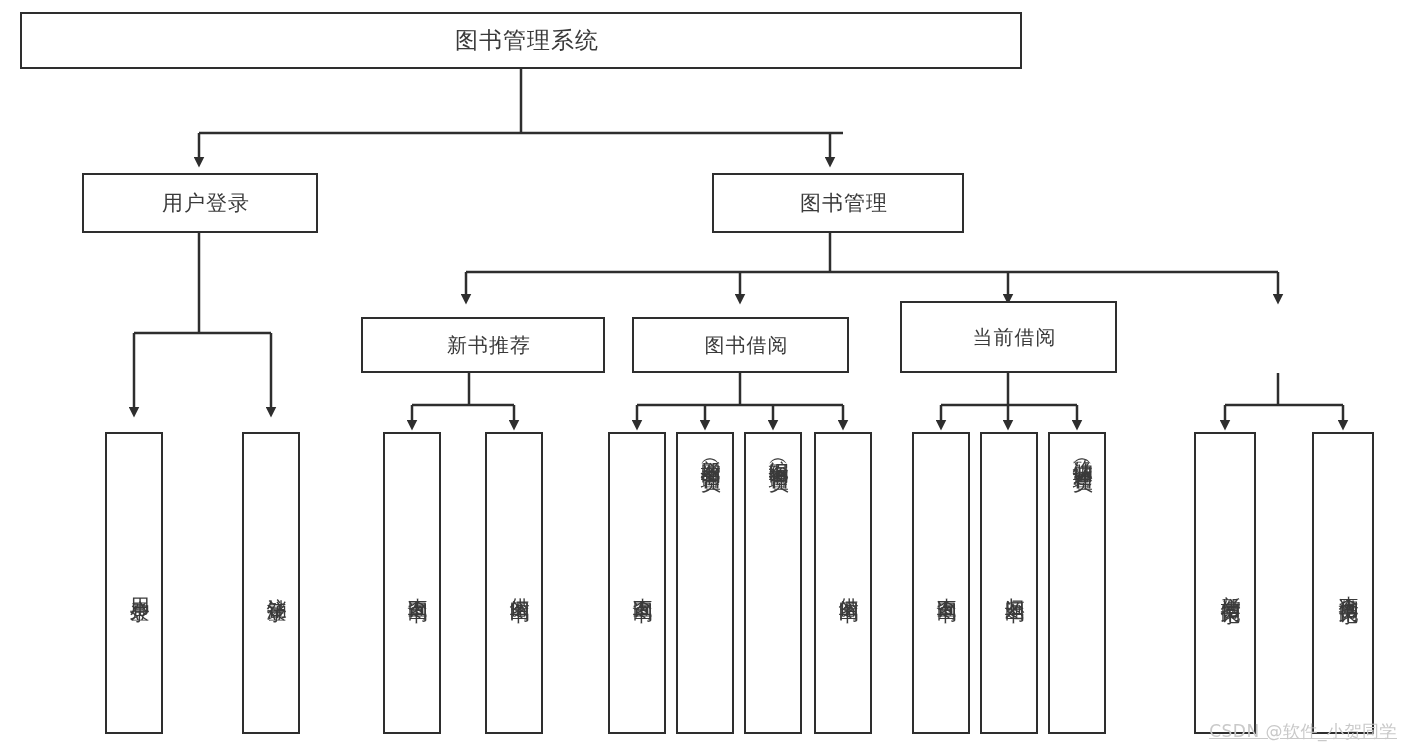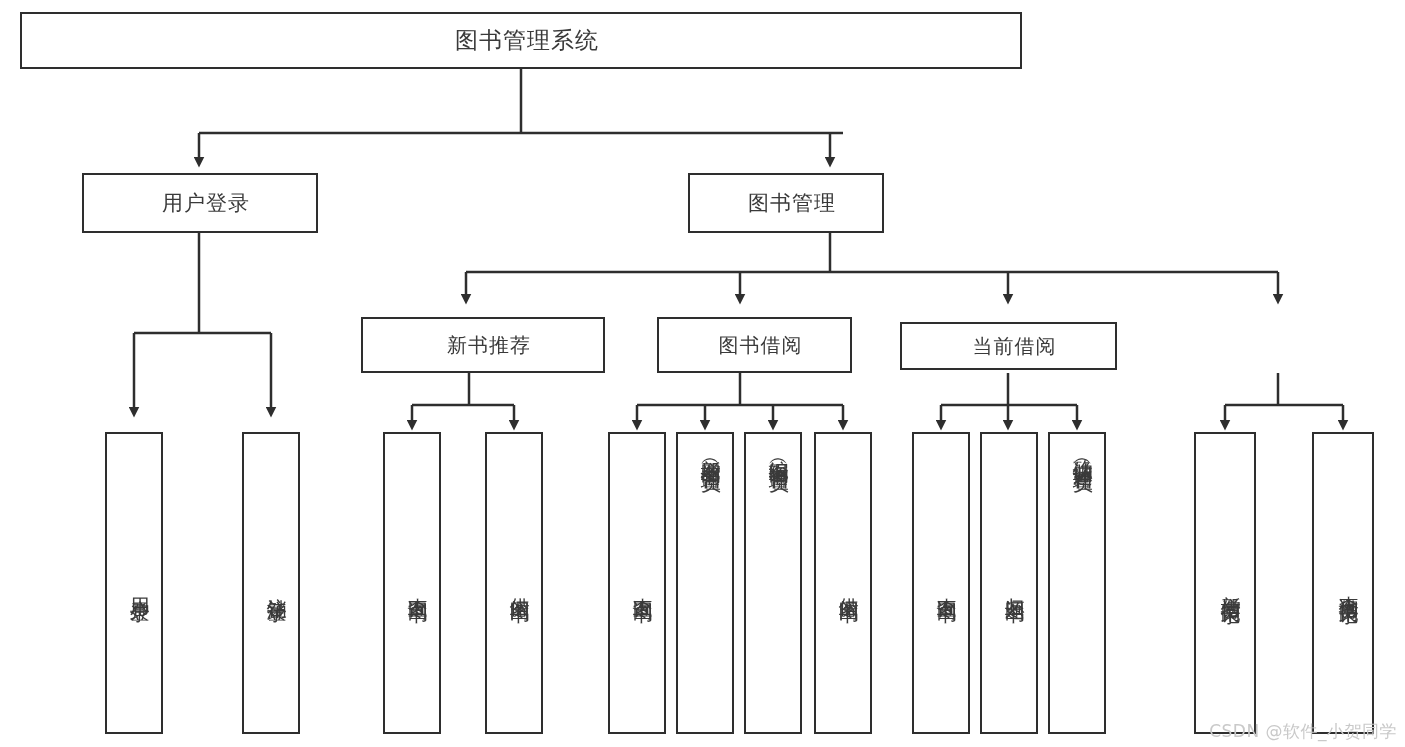--- a/index.html
+++ b/index.html
@@ -70,20 +70,21 @@
   }
   #watermark{
     position:absolute;
     right:8px;
     bottom:4px;
     font-size:17px;
     color:#c9c9c9;
     letter-spacing:0.5px;
     z-index:5;
     white-space:nowrap;
+    text-decoration:underline;
   }
 </style>
 </head>
 <body>
 
 <div id="diagram">
 
   <svg id="connectors" viewBox="0 0 1405 747" width="1405" height="747" xmlns="http://www.w3.org/2000/svg">
     <defs>
       <marker id="arrow" markerWidth="11" markerHeight="11" refX="1.5" refY="5.5" orient="auto" markerUnits="userSpaceOnUse">
@@ -130,25 +131,25 @@
       <path d="M1278,373 L1278,405"></path>
       <path d="M1225,405 L1343,405"></path>
       <path d="M1225,405 L1225,421" marker-end="url(#arrow)"></path>
       <path d="M1343,405 L1343,421" marker-end="url(#arrow)"></path>
     </g>
   </svg>
 
   <div class="node root" style="left:20px;top:12px;width:1002px;height:57px;">图书管理系统</div>
 
   <div class="node level2" style="left:82px;top:173px;width:236px;height:60px;">用户登录</div>
-  <div class="node level2" style="left:688px;top:173px;width:196px;height:60px;">图书管理</div>
+  <div class="node level2" style="left:712px;top:173px;width:252px;height:60px;">图书管理</div>
 
   <div class="node level3" style="left:361px;top:317px;width:244px;height:56px;">新书推荐</div>
-  <div class="node level3" style="left:657px;top:317px;width:195px;height:56px;font-family:Liberation Serif, serif;">图书借阅</div>
-  <div class="node level3" style="left:900px;top:322px;width:217px;height:48px;">当前借阅</div>
+  <div class="node level3" style="left:632px;top:317px;width:217px;height:56px;font-family:Liberation Serif, serif;">图书借阅</div>
+  <div class="node level3" style="left:900px;top:301px;width:217px;height:72px;">当前借阅</div>
 
   <div class="node leaf" style="left:105px;top:432px;width:58px;height:302px;">
     <div class="leaf-inner">
       <span class="vlabel">用户登录</span>
     </div>
   </div>
   <div class="node leaf" style="left:242px;top:432px;width:58px;height:302px;">
     <div class="leaf-inner">
       <span class="vlabel">注销登录</span>
     </div>

